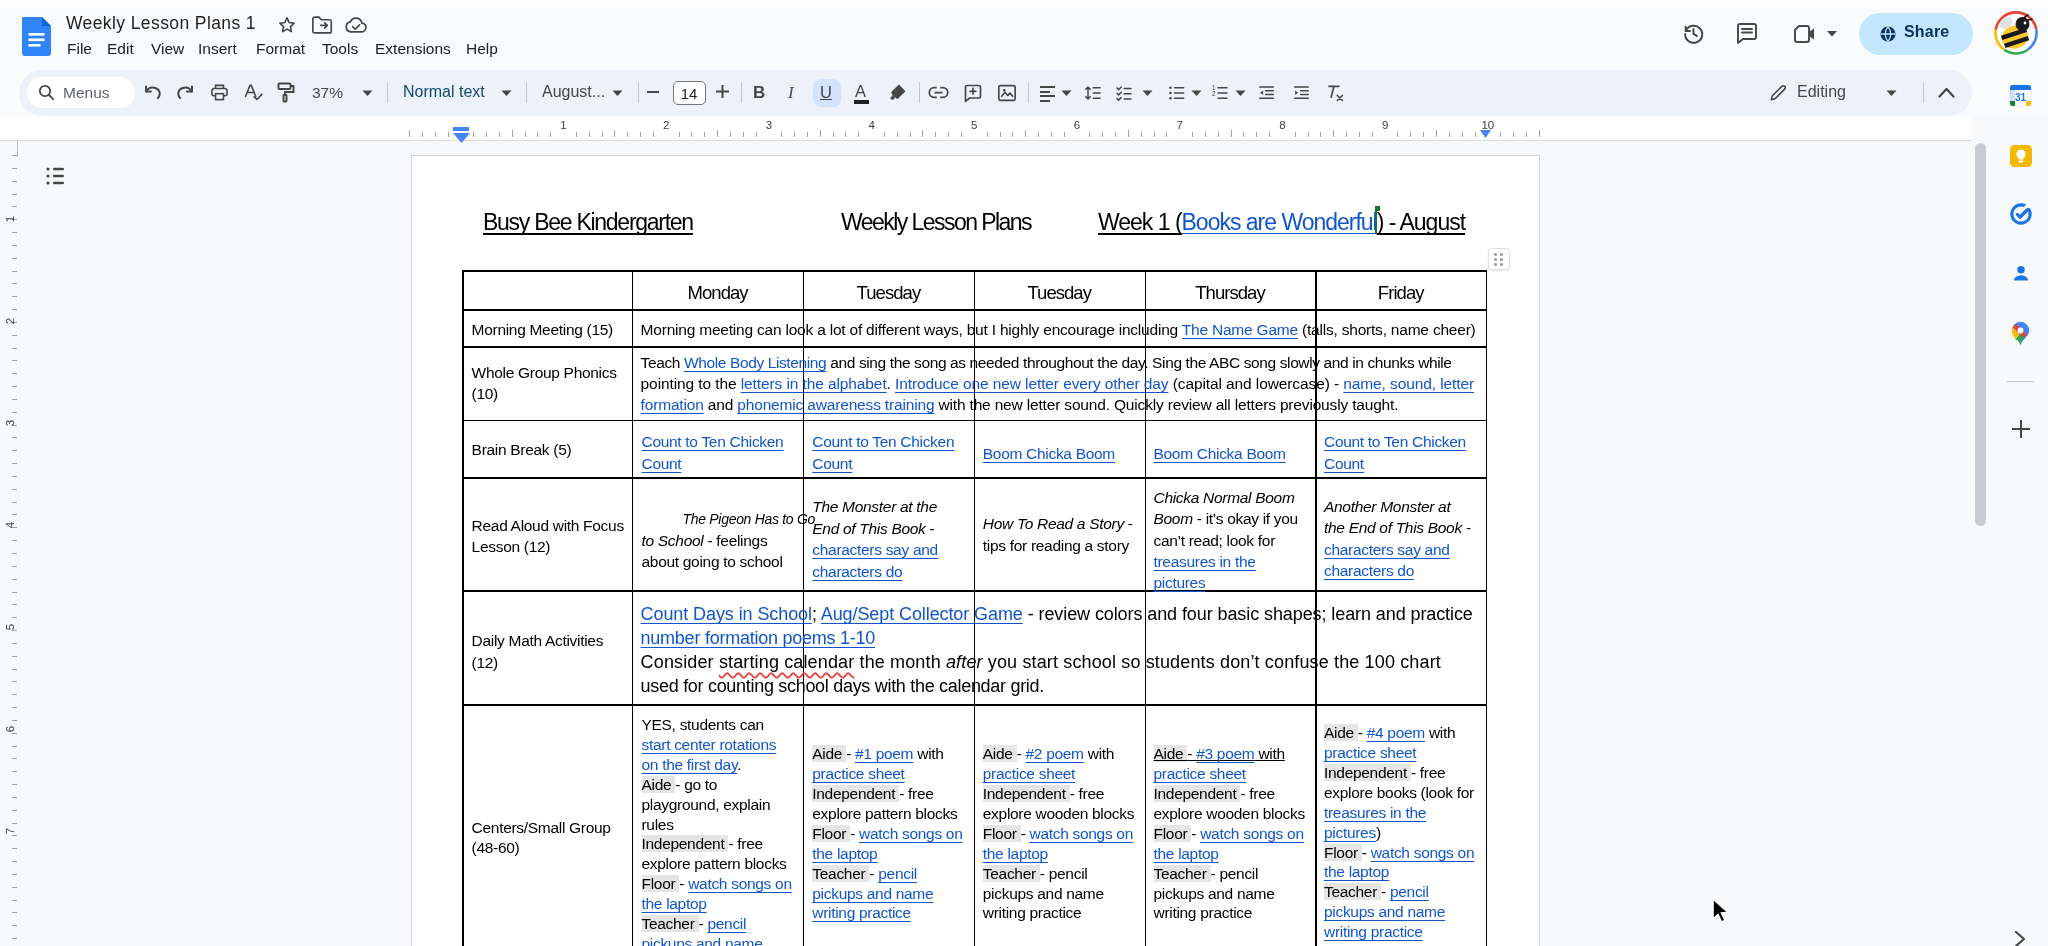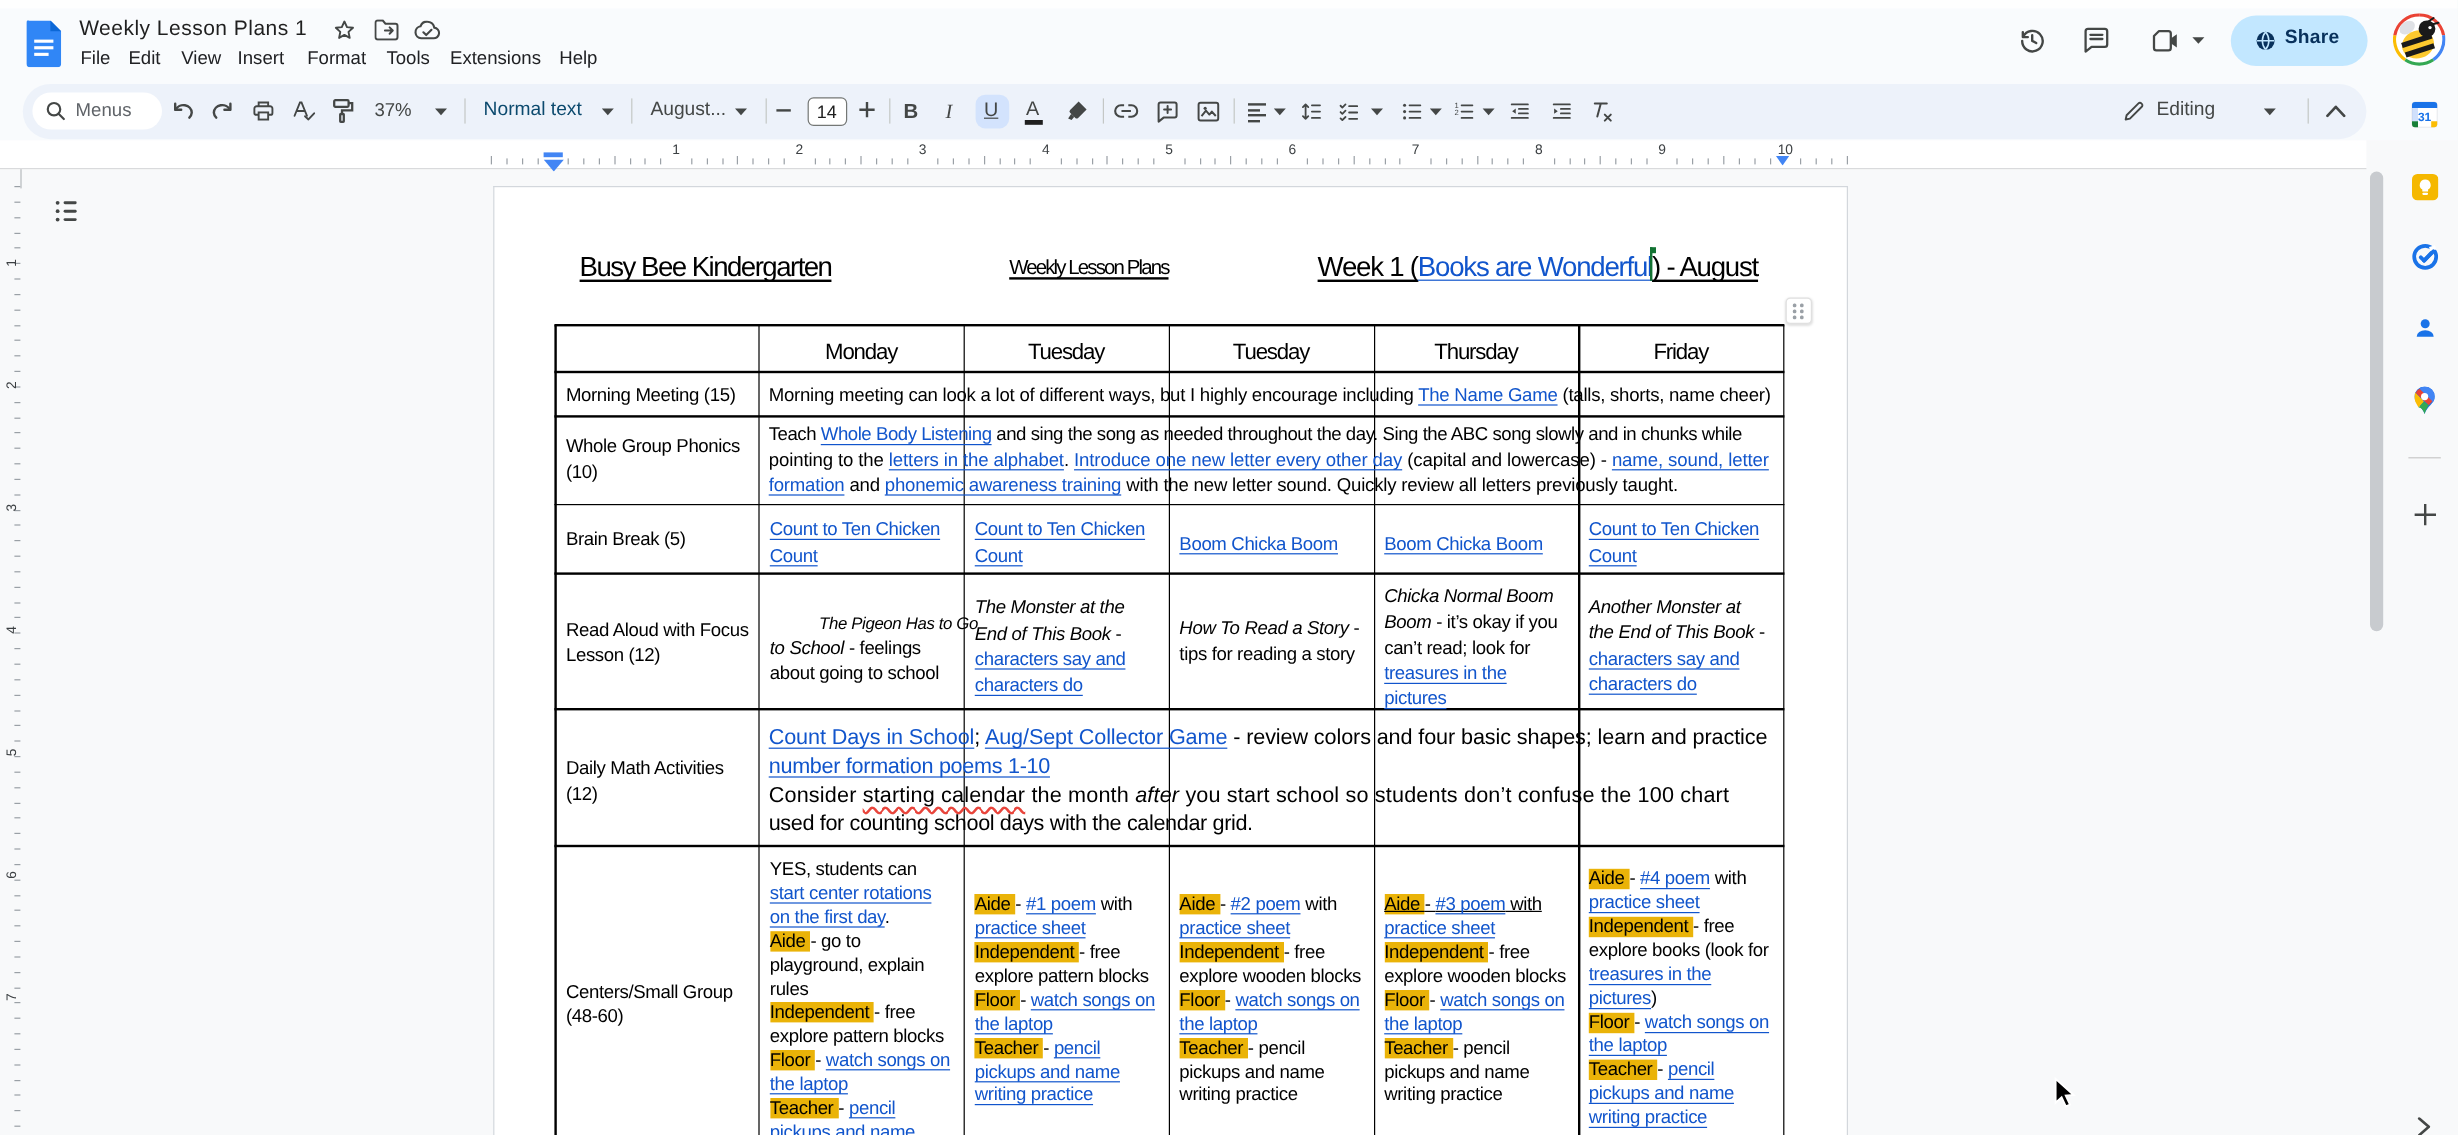--- a/index.html
+++ b/index.html
@@ -1,19 +1,19 @@
 <!DOCTYPE html>
 <html><head><meta charset="utf-8"><style>
 *{margin:0;padding:0;box-sizing:border-box}
 html,body{width:2048px;height:946px;overflow:hidden}
 body{position:relative;background:#f8f9fa;font-family:"Liberation Sans",sans-serif}
 .a{position:absolute}
 .doc{color:#000;white-space:nowrap;letter-spacing:-0.3px}
 .lk{color:#1155cc;text-decoration:underline;text-underline-offset:2.5px;text-decoration-skip-ink:none;text-decoration-thickness:1.4px}
-.hl{background:#eab308}
+.hl{background:#e5e5e5}
 .bu{text-decoration:underline;text-decoration-skip-ink:none;text-decoration-thickness:1.7px;text-underline-offset:3px}
 .i{font-style:italic}
 .tick{position:absolute;background:#9aa0a6;width:1px}
 .vtick{position:absolute;background:#9aa0a6;height:1px}
 .rnum{position:absolute;color:#3c4043;font-size:11.5px;transform:translateX(-50%)}
 .vl{position:absolute;background:#000;width:1.35px}
 .hlne{position:absolute;background:#000;height:1.35px}
 .div{position:absolute;background:#c4c7c5;width:1px;height:21px;top:82px}
 .mi{position:absolute;top:40px;font-size:15.5px;color:#202124}
 .ic{position:absolute}
@@ -397,21 +397,21 @@
 <svg class="a" style="left:46px;top:165px" width="18" height="21" viewBox="0 0 18 21" fill="#444746">
     <circle cx="2" cy="4" r="1.6"></circle>
     <rect x="7" y="2.8" width="11" height="2.4" rx="1.2"></rect>
     <circle cx="2" cy="11" r="1.6"></circle>
     <rect x="7" y="9.8" width="11" height="2.4" rx="1.2"></rect>
     <circle cx="2" cy="18" r="1.6"></circle>
     <rect x="7" y="16.8" width="11" height="2.4" rx="1.2"></rect>
   </svg>
 <div class="a" style="left:411px;top:155px;width:1129px;height:791px;background:#fff;border:1px solid #d3d7dc;border-bottom:none"></div>
 <div class="a doc u" style="left:483px;top:211.0px;font-size:23px;line-height:23px;letter-spacing:-1.27px;text-decoration:underline;text-decoration-skip-ink:none;text-decoration-thickness:1.7px;text-underline-offset:3px">Busy Bee Kindergarten</div>
-<div class="a doc u" style="left:841px;top:211.0px;font-size:17px;line-height:23px;letter-spacing:-1.55px;text-decoration:underline;text-decoration-skip-ink:none;text-decoration-thickness:1.7px;text-underline-offset:3px">Weekly Lesson Plans</div>
+<div class="a doc u" style="left:841px;top:211.0px;font-size:23px;line-height:23px;letter-spacing:-1.55px;text-decoration-skip-ink:none;text-decoration-thickness:1.7px;text-underline-offset:3px">Weekly Lesson Plans</div>
 <div class="a doc" style="left:1098px;top:211.0px;font-size:23px;line-height:23px;letter-spacing:-1.01px"><span class="bu">Week 1 (</span><span class="lk">Books are Wonderful</span><span class="bu">) - August</span></div>
 <div class="a" style="left:1374.5px;top:206px;width:5px;height:5px;background:#137333"></div>
 <div class="a" style="left:1374.5px;top:206px;width:2.5px;height:28px;background:#137333"></div>
 <div class="vl" style="left:462.2px;top:271px;height:675px"></div>
 <div class="vl" style="left:632.0px;top:271px;height:675px"></div>
 <div class="vl" style="left:802.9px;top:271px;height:675px"></div>
 <div class="vl" style="left:973.6px;top:271px;height:675px"></div>
 <div class="vl" style="left:1144.5px;top:271px;height:675px"></div>
 <div class="vl" style="left:1315.2px;top:271px;height:675px"></div>
 <div class="vl" style="left:1485.8px;top:271px;height:675px"></div>

